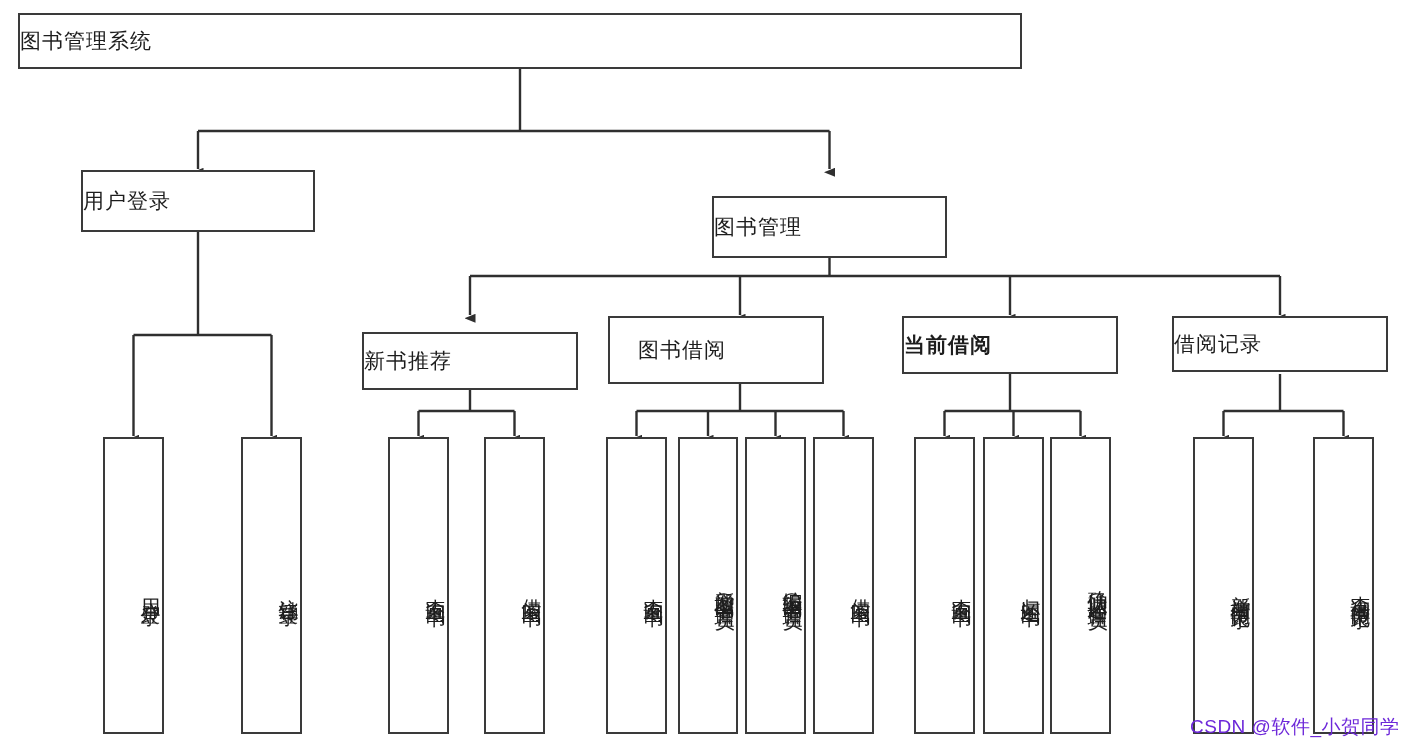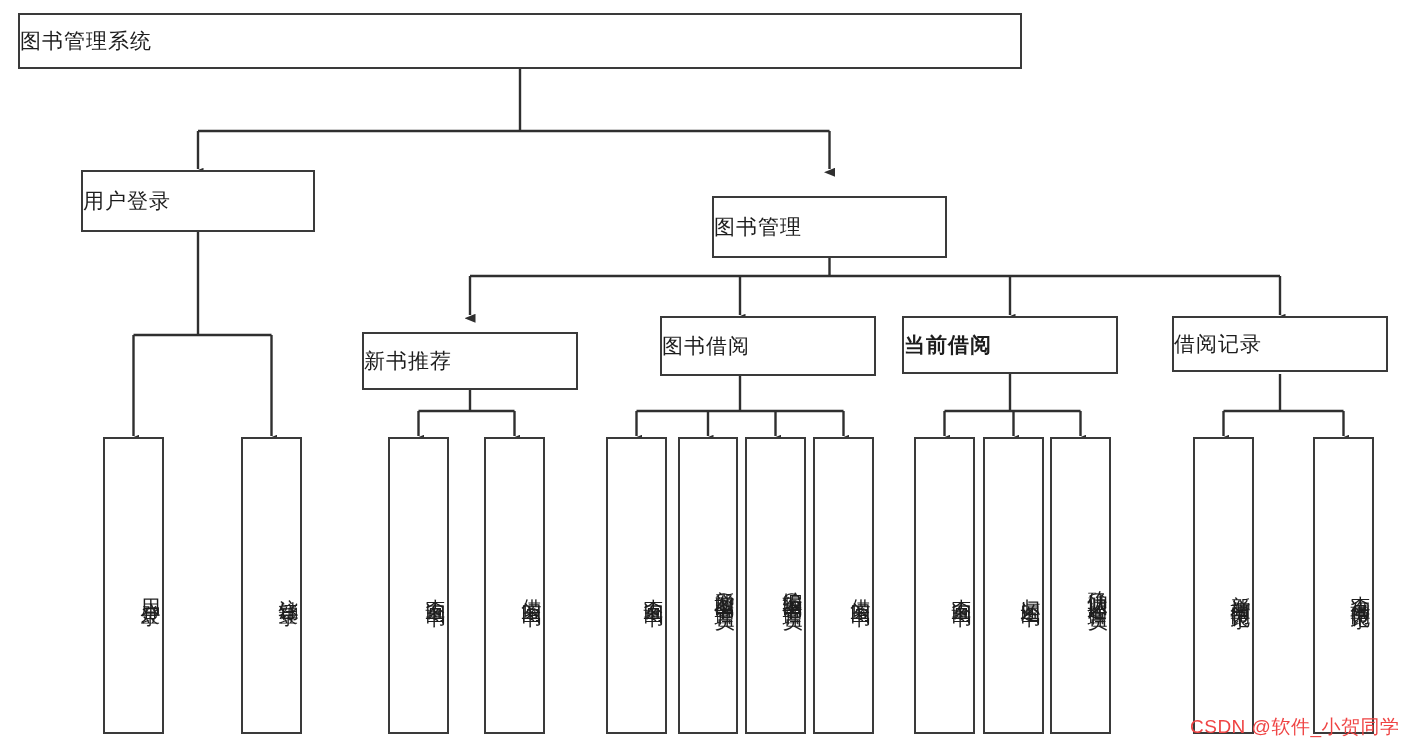--- a/index.html
+++ b/index.html
@@ -51,21 +51,21 @@
   }
   .node-label {
     display: block;
     white-space: pre;
   }
   #watermark {
     position: absolute;
     left: 1190px;
     top: 714px;
     font-size: 19px;
-    color: #ef4444;
+    color: #6d28d9;
     letter-spacing: 0.5px;
     white-space: nowrap;
     pointer-events: none;
   }
 </style>
 </head>
 <body>
 
 <div id="stage">
 
@@ -119,21 +119,21 @@
   <div class="node horiz" id="n-user_login" style="left: 81px; top: 170px; width: 234px; height: 62px;">
     <span class="node-label">用户登录</span>
   </div>
   <div class="node horiz" id="n-book_manage" style="left: 712px; top: 170px; width: 235px; height: 62px; margin-top: 26px;">
     <span class="node-label">图书管理</span>
   </div>
 
   <div class="node horiz" id="n-new_book_rec" style="left: 362px; top: 316px; width: 216px; height: 58px; margin-top: 16px;">
     <span class="node-label">新书推荐</span>
   </div>
-  <div class="node horiz" id="n-book_borrow" style="left: 660px; top: 316px; width: 216px; height: 60px;">
+  <div class="node horiz" id="n-book_borrow" style="left: 608px; top: 316px; width: 216px; height: 68px; padding-left: 28px;">
     <span class="node-label">图书借阅</span>
   </div>
   <div class="node horiz" id="n-current_borrow" style="left: 902px; top: 316px; width: 216px; height: 58px; font-weight: bold;">
     <span class="node-label">当前借阅</span>
   </div>
   <div class="node horiz" id="n-borrow_record" style="left: 1172px; top: 316px; width: 216px; height: 56px;">
     <span class="node-label">借阅记录</span>
   </div>
 
   <div class="node vert" id="n-leaf_user_login" style="left: 103px; top: 437px; width: 61px; height: 297px;">

